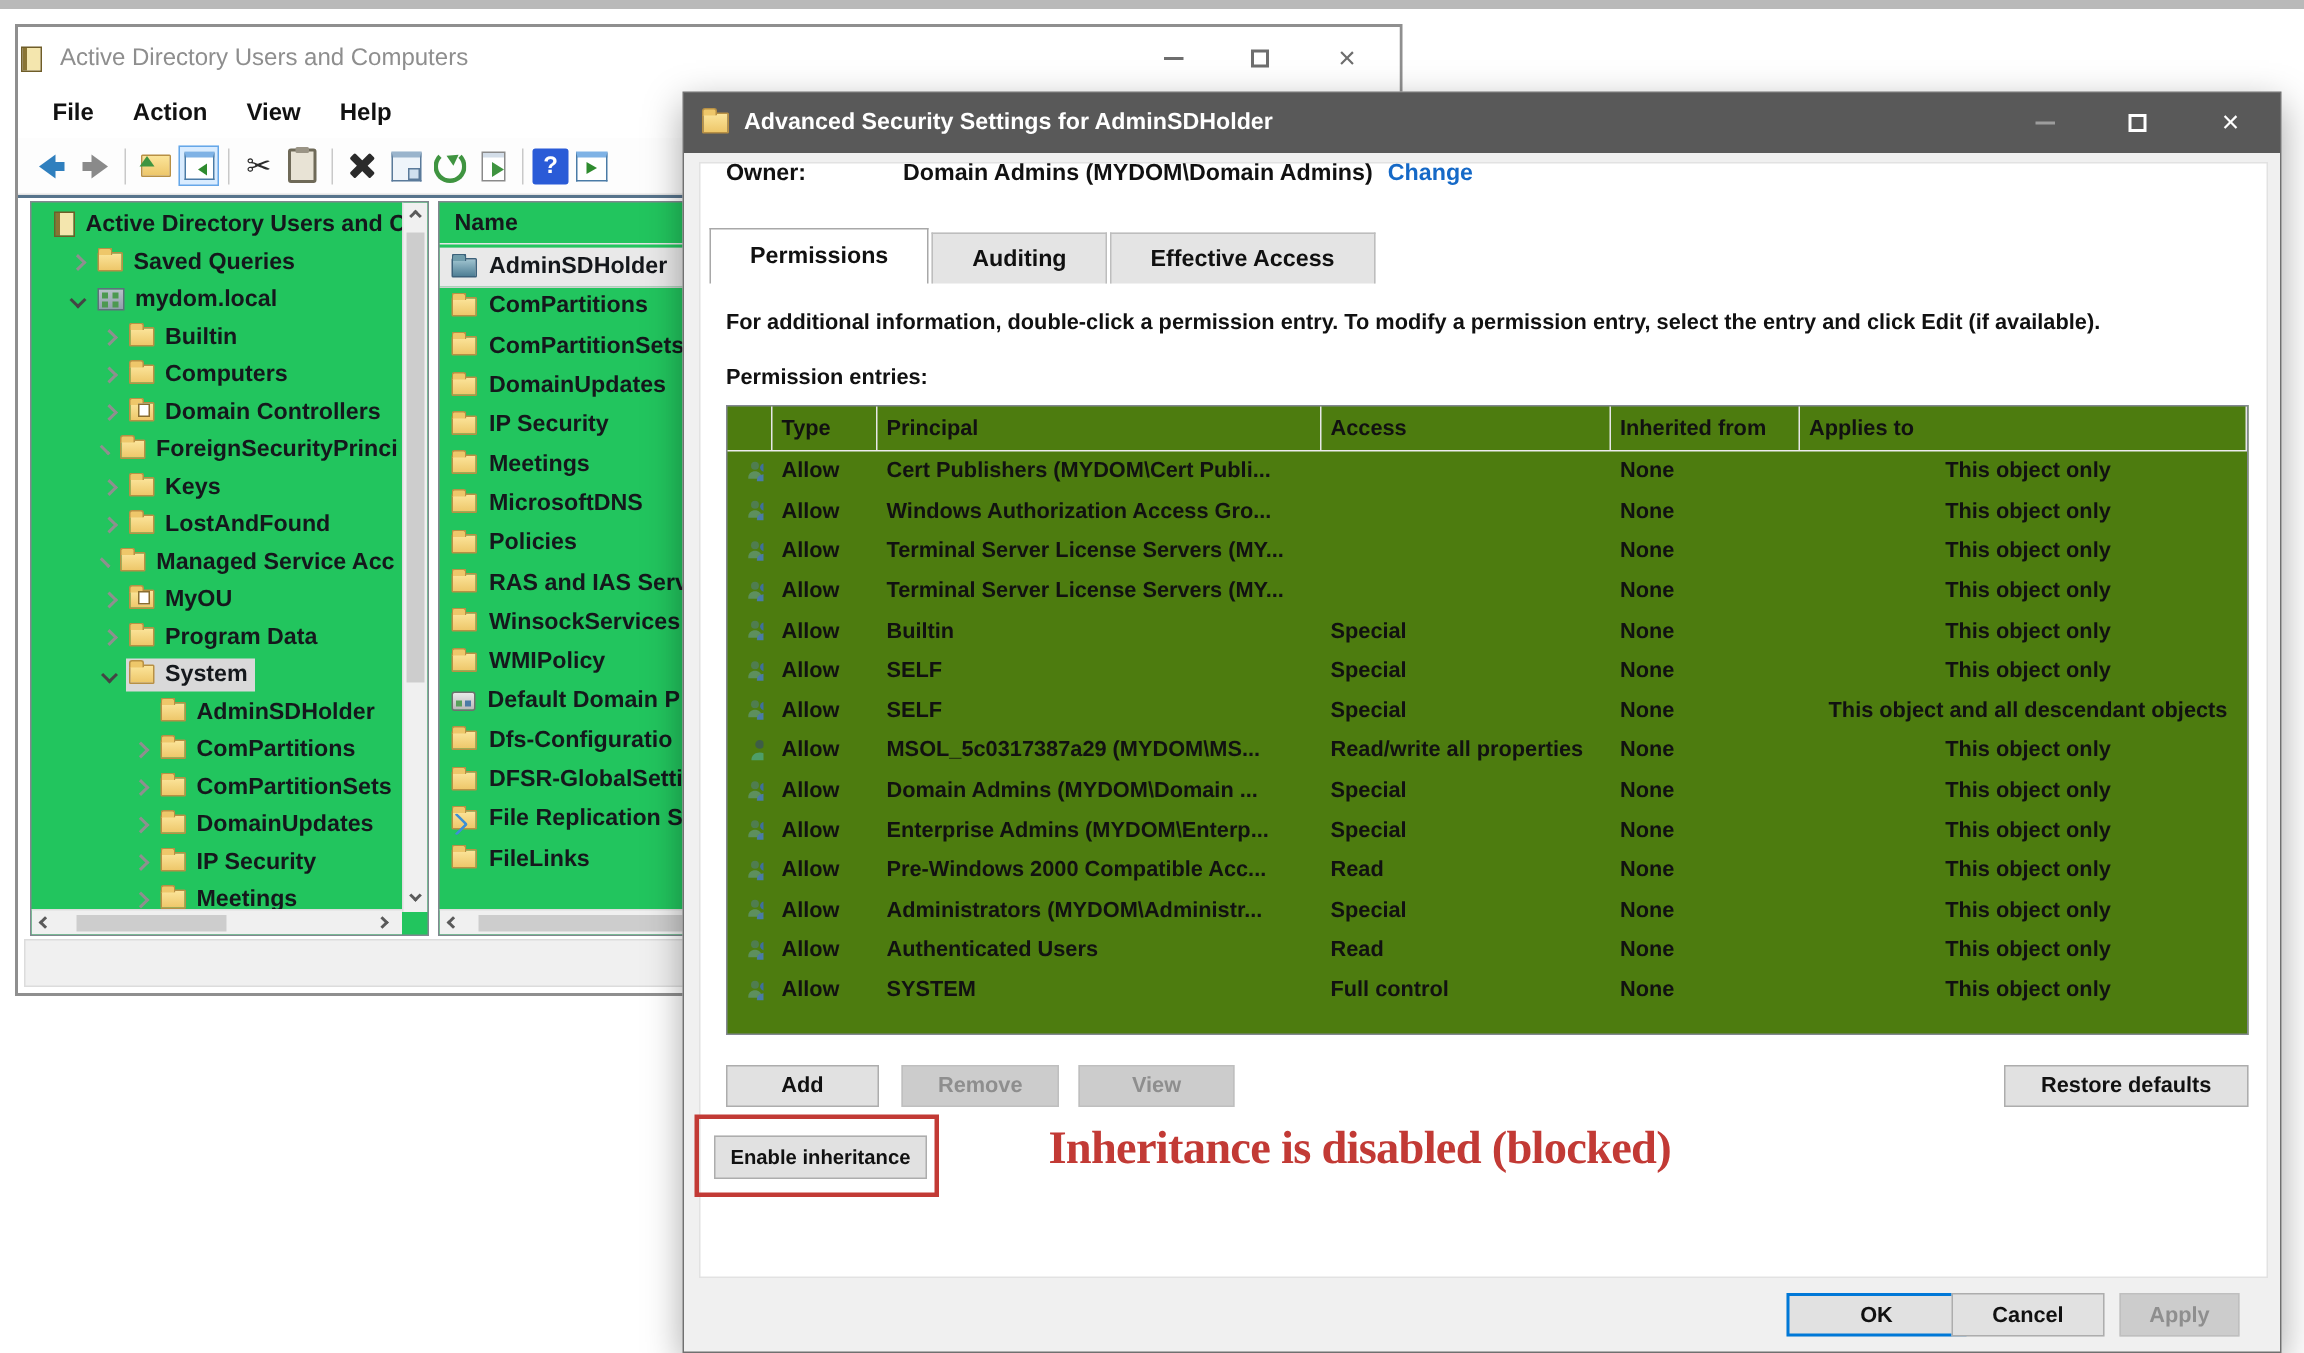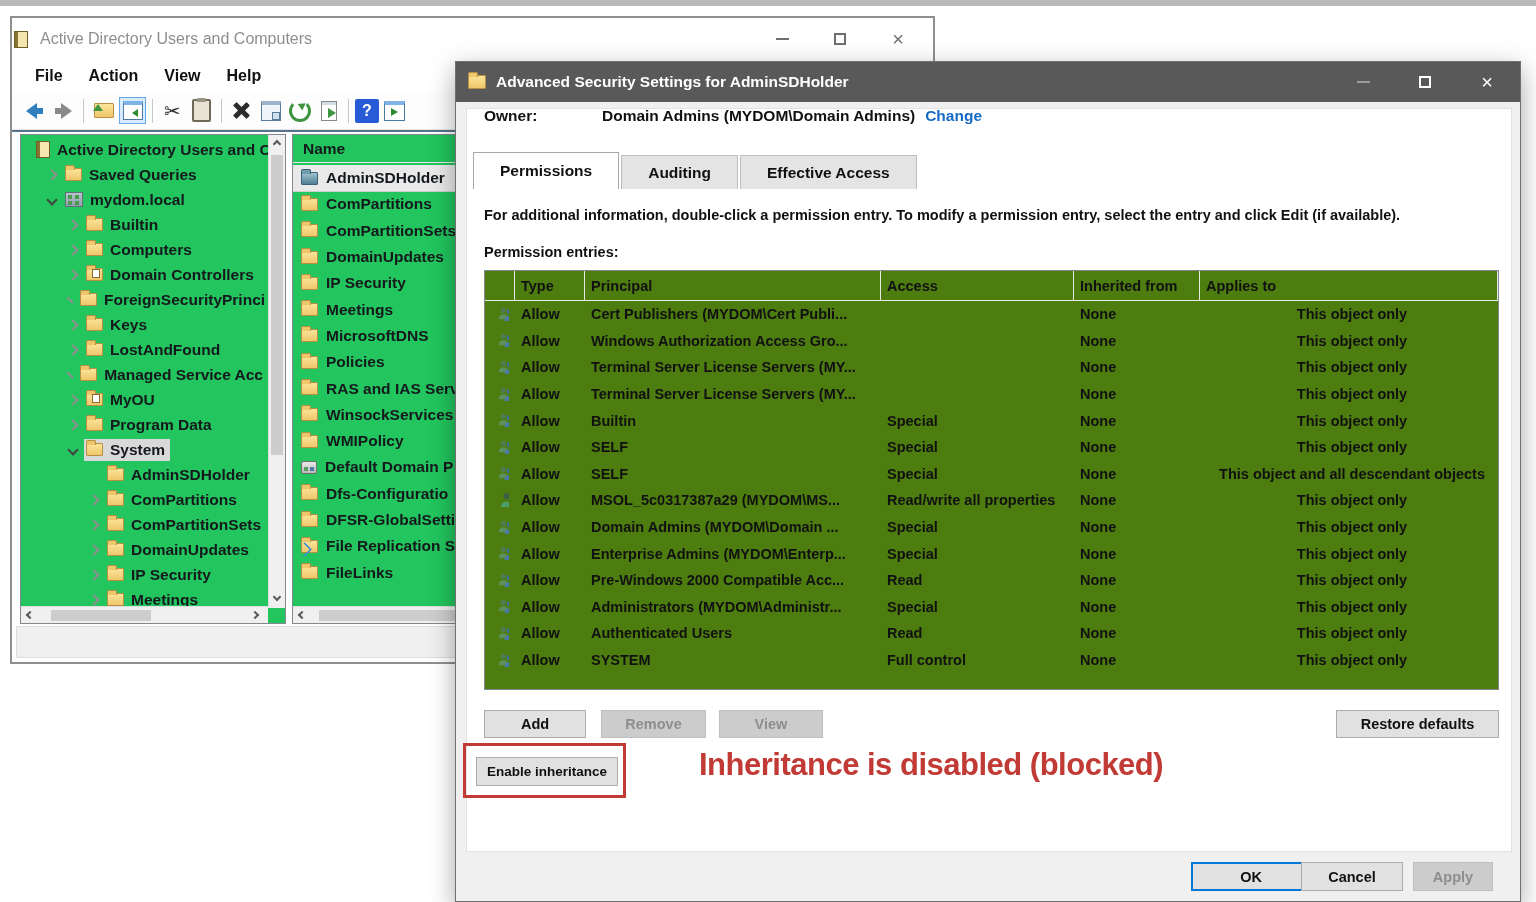--- a/index.html
+++ b/index.html
@@ -123,21 +123,21 @@
   .pp-icon { width:17px; height:17px; flex:none; }
 
   .btn { display:inline-flex; align-items:center; justify-content:center; background:#e1e1e1; border:1px solid #adadad; font-size:14.5px; font-weight:700; color:#111; font-family:"Liberation Sans",sans-serif; }
   .btn.disabled { background:#cccccc; border-color:#bfbfbf; color:#8e8e8e; }
   .btn-add { position:absolute; left:28px; top:648px; width:102px; height:28px; }
   .btn-remove { position:absolute; left:145px; top:648px; width:105px; height:28px; }
   .btn-view { position:absolute; left:263px; top:648px; width:104px; height:28px; }
   .btn-restore { position:absolute; left:880px; top:648px; width:163px; height:28px; }
   .btn-enable { position:absolute; left:20px; top:695px; width:142px; height:29px; font-size:13.5px; }
   .red-box { position:absolute; left:7px; top:681px; width:163px; height:55px; border:3px solid #c23a35; }
-  .annotation { position:absolute; left:243px; top:685px; font-size:31px; font-weight:700; color:#c23a35; letter-spacing:-0.5px; white-space:nowrap; }
+  .annotation { position:absolute; left:243px; top:685px; font-size:31px; font-weight:700; color:#c23a35; letter-spacing:-0.5px; white-space:nowrap;font-family:Liberation Serif, serif; }
 
   .btn-ok { position:absolute; left:735px; top:800px; width:120px; height:29px; border:2px solid #0078d7; }
   .btn-cancel { position:absolute; left:845px; top:800px; width:102px; height:29px; }
   .btn-apply { position:absolute; left:957px; top:800px; width:80px; height:29px; }
 </style>
 </head>
 <body>
 
 <div class="stage">
 

